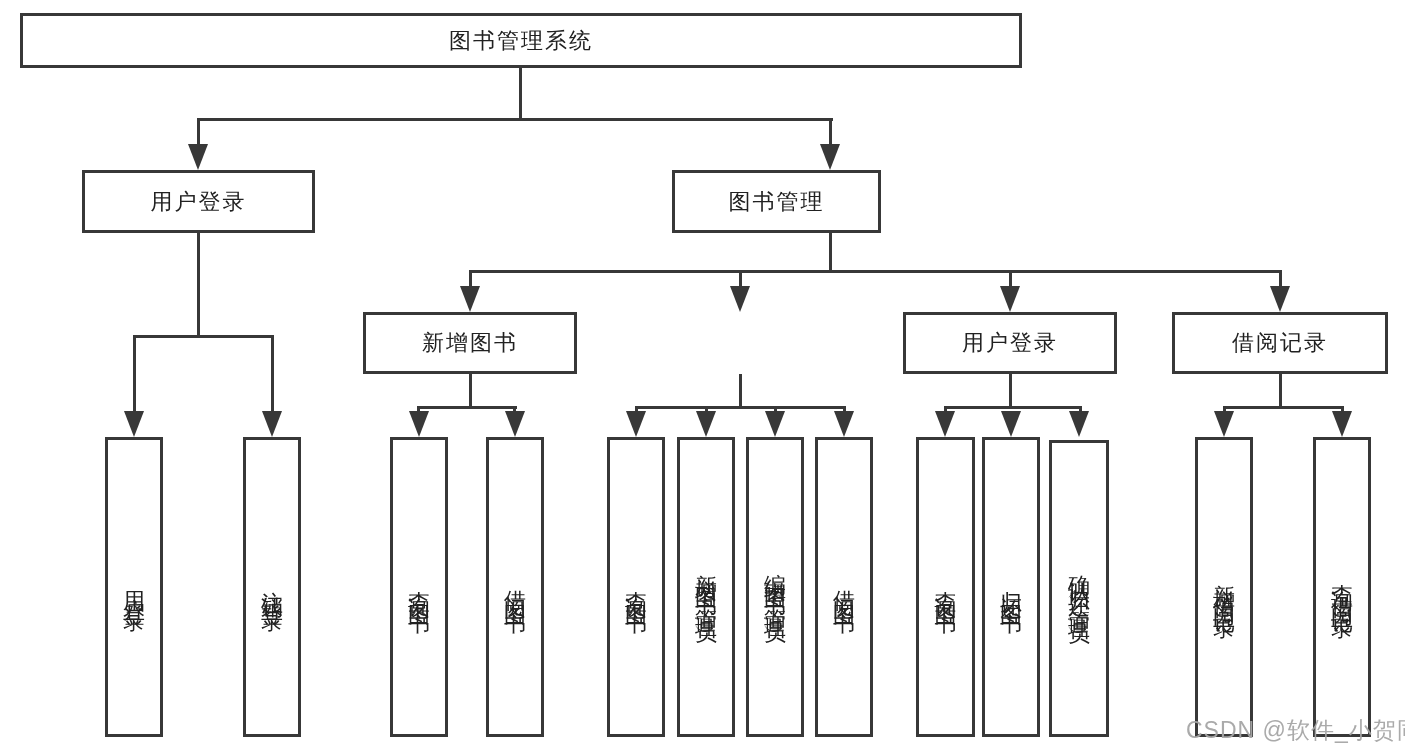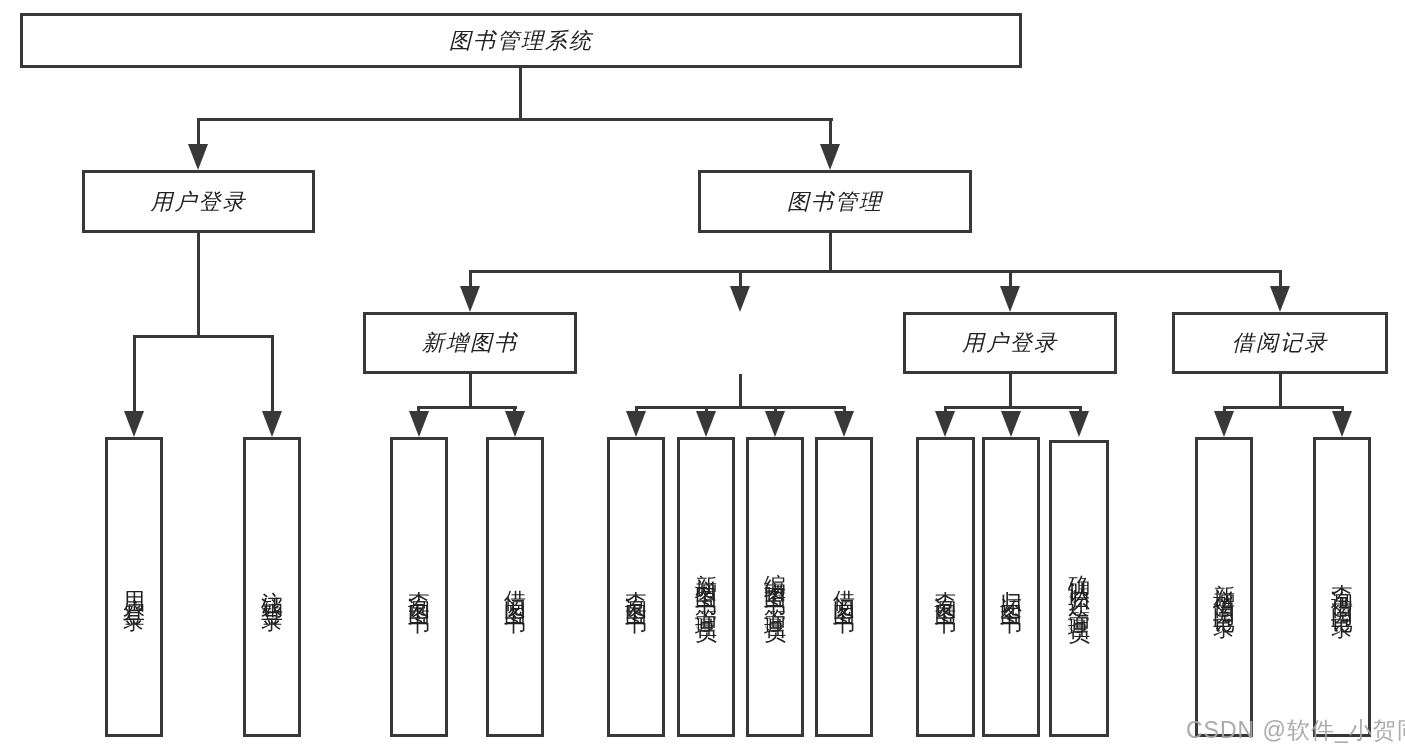--- a/index.html
+++ b/index.html
@@ -13,21 +13,20 @@
   .box{
     position:absolute;
     box-sizing:border-box;
     border:3px solid #383838;
     background:#ffffff;
     display:flex;align-items:center;justify-content:center;
     color:#212121;
     font-size:22px;
     letter-spacing:2px;
     white-space:nowrap;
-    font-style:italic;
   }
   .vbox{
     position:absolute;
     box-sizing:border-box;
     border:3px solid #383838;
     background:#ffffff;
     display:flex;align-items:center;justify-content:center;
     color:#212121;
     font-size:22px;
     writing-mode:vertical-rl;
@@ -61,21 +60,21 @@
   <div class="box" style="left:20px;top:13px;width:1002px;height:55px;">图书管理系统</div>
 
   <div class="vline" style="left:519px;top:68px;height:52px;"></div>
   <div class="hline" style="left:197px;top:118px;width:636px;"></div>
   <div class="vline" style="left:197px;top:118px;height:30px;"></div>
   <div class="vline" style="left:829px;top:118px;height:30px;"></div>
   <div class="arrow" style="left:188px;top:144px;"></div>
   <div class="arrow" style="left:820px;top:144px;"></div>
 
   <div class="box" style="left:82px;top:170px;width:233px;height:63px;">用户登录</div>
-  <div class="box" style="left:698px;top:170px;width:274px;height:63px;">图书管理</div>
+  <div class="box" style="left:672px;top:170px;width:209px;height:63px;">图书管理</div>
 
   <div class="vline" style="left:197px;top:233px;height:104px;"></div>
   <div class="hline" style="left:133px;top:335px;width:141px;"></div>
   <div class="vline" style="left:133px;top:335px;height:80px;"></div>
   <div class="vline" style="left:271px;top:335px;height:80px;"></div>
   <div class="arrow" style="left:124px;top:411px;"></div>
   <div class="arrow" style="left:262px;top:411px;"></div>
 
   <div class="vline" style="left:829px;top:233px;height:40px;"></div>
   <div class="hline" style="left:469px;top:270px;width:813px;"></div>

